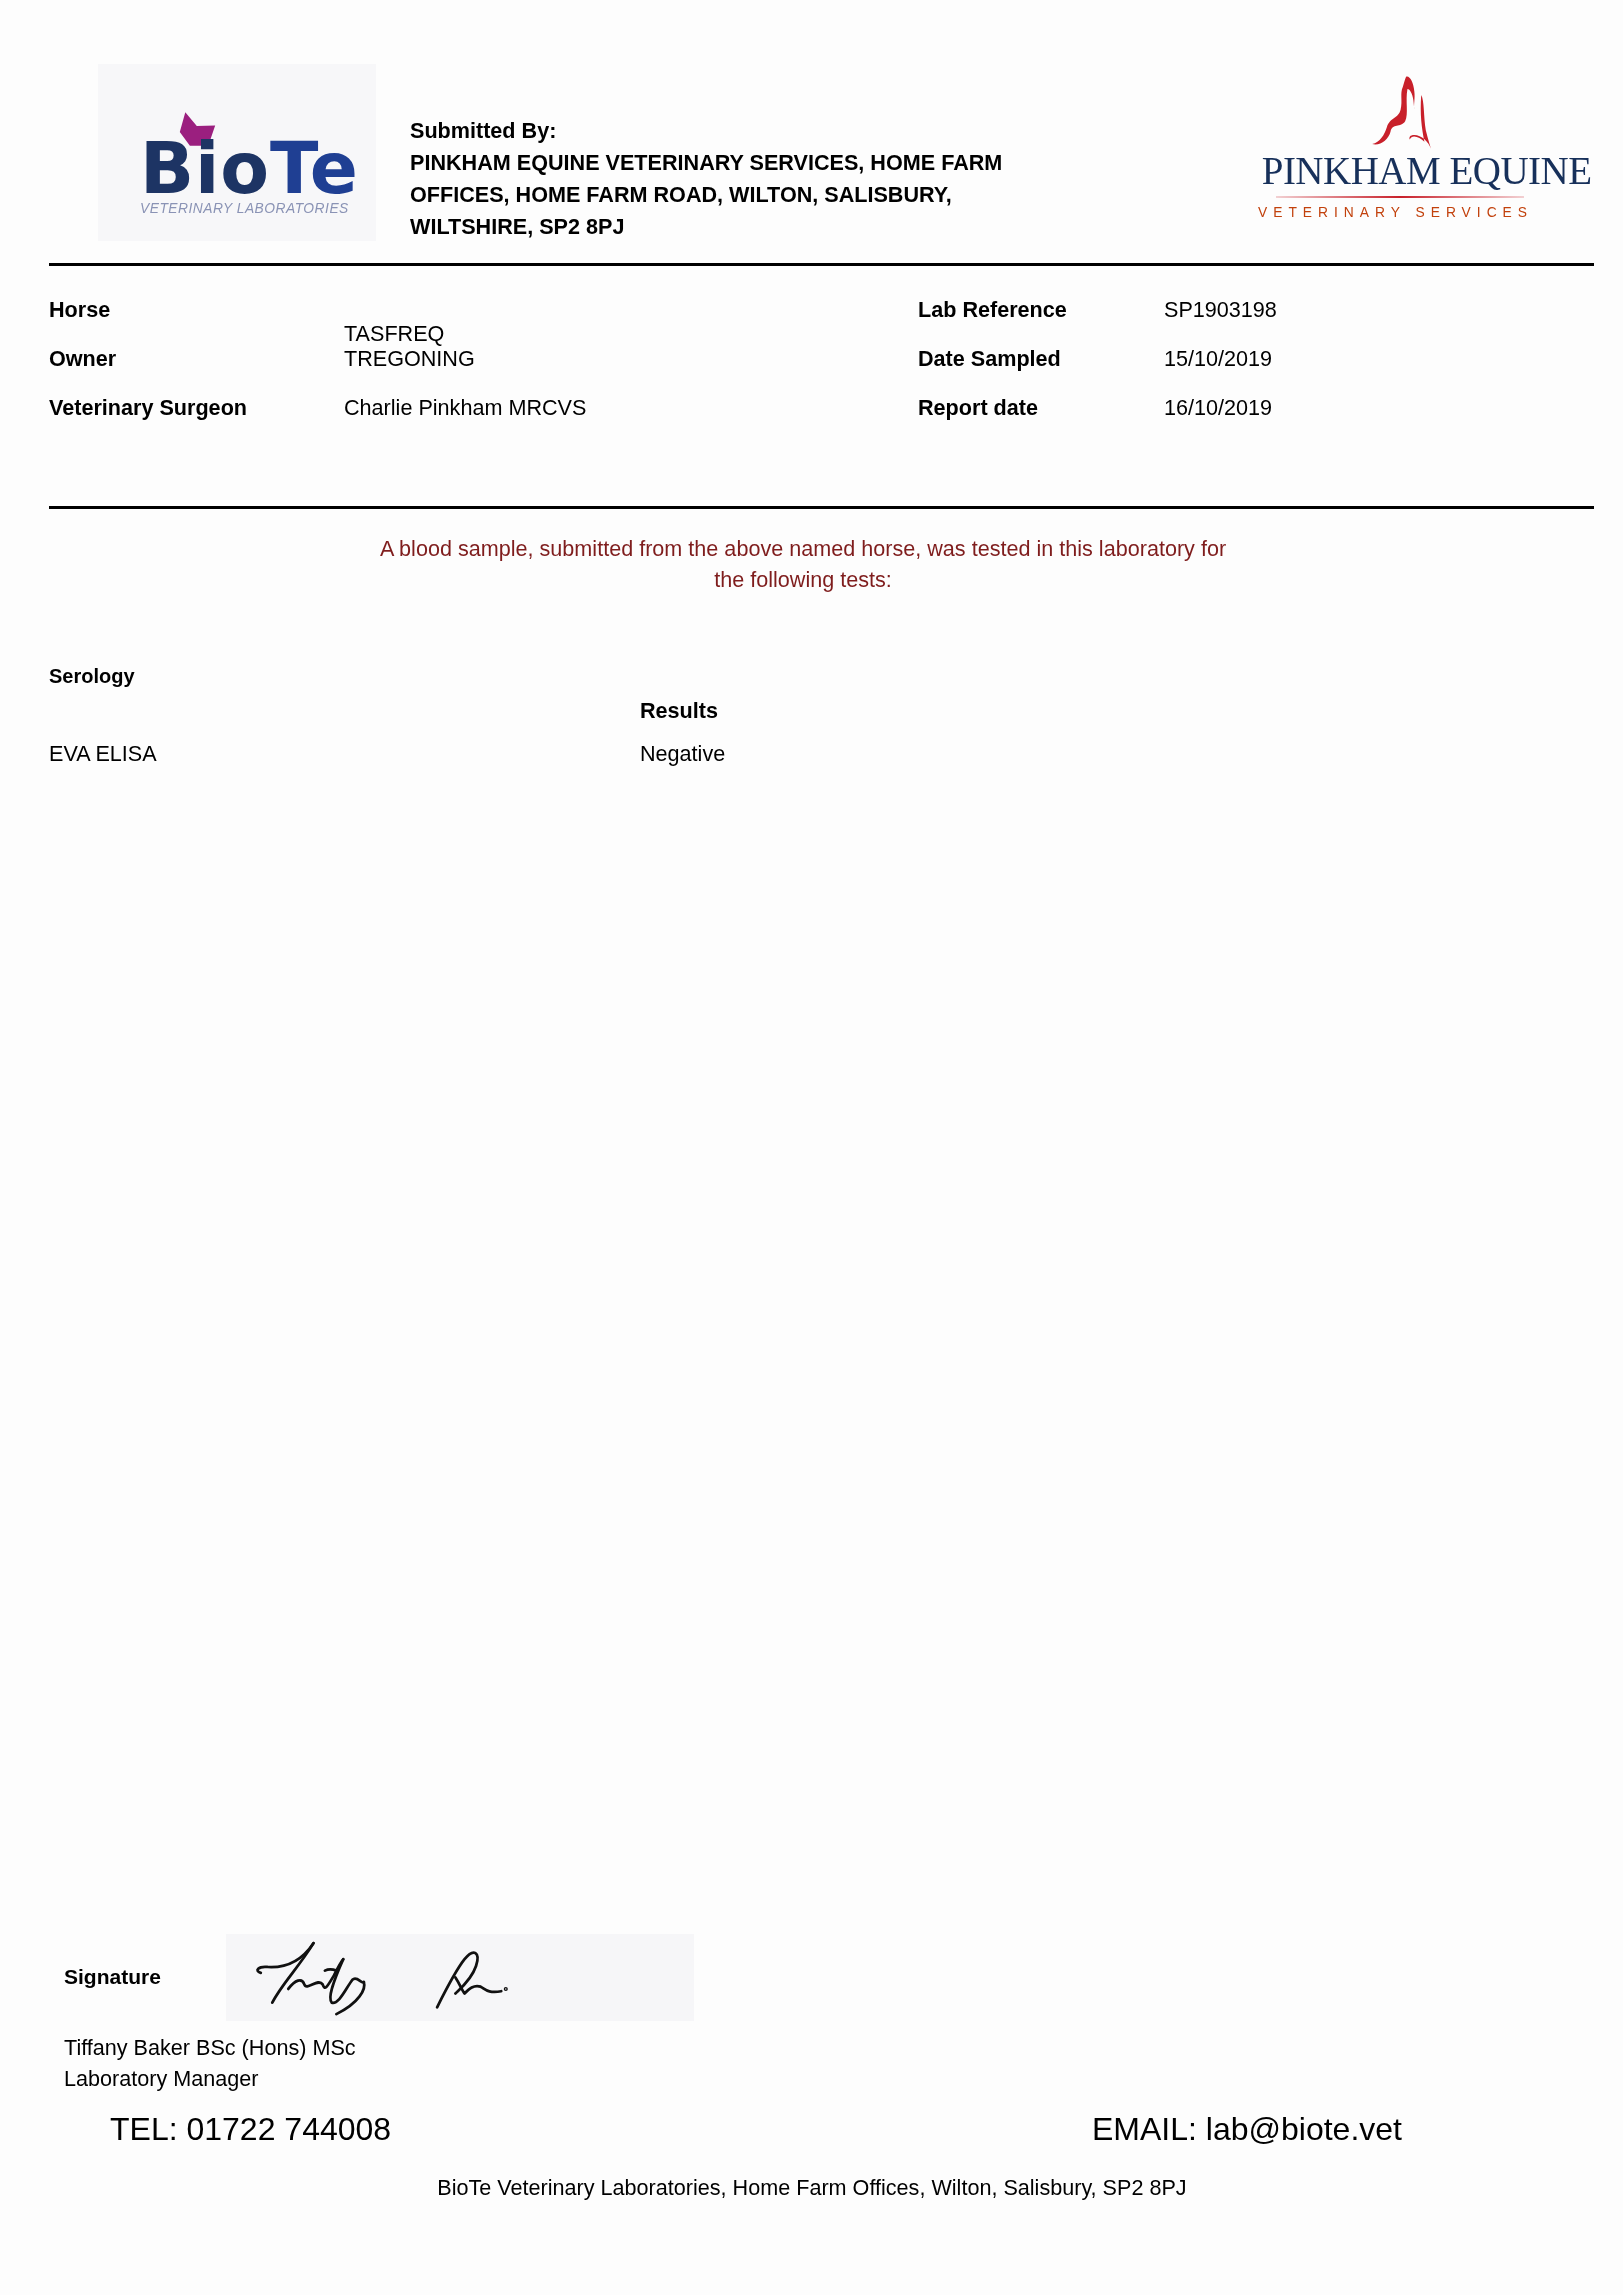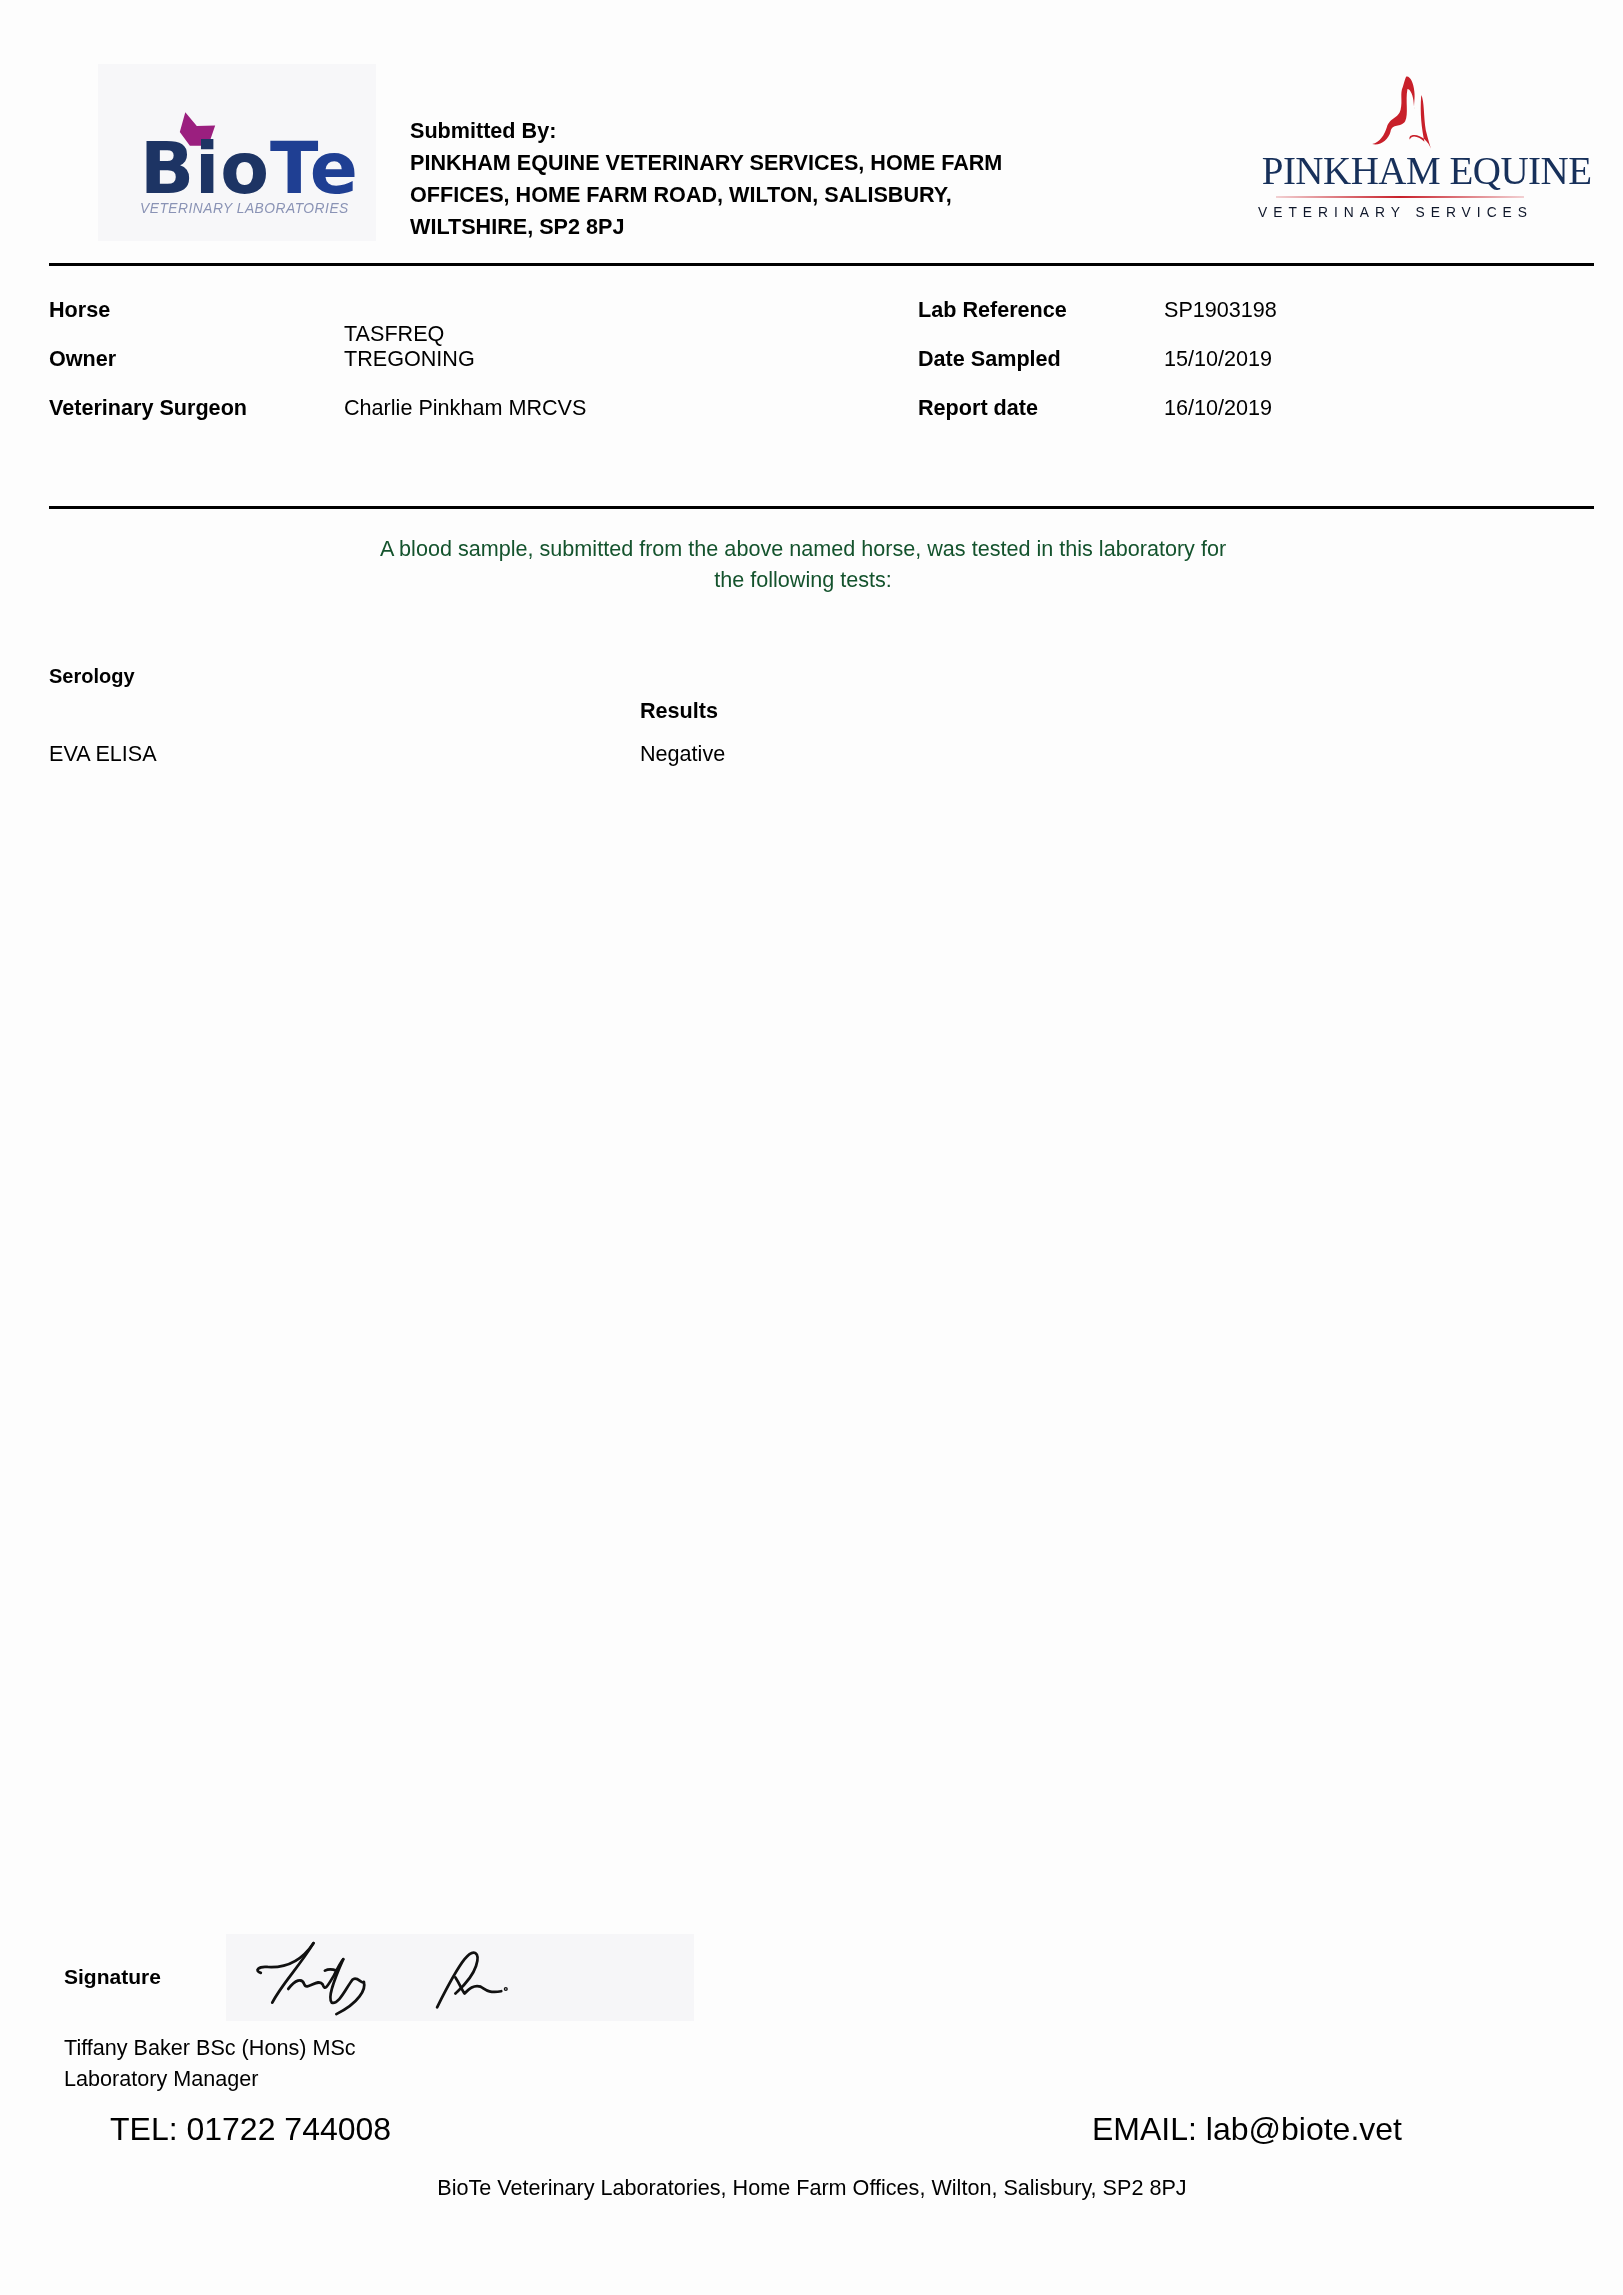--- a/index.html
+++ b/index.html
@@ -45,32 +45,32 @@
     position: absolute; left: 3.7px; top: 78px; width: 271px; text-align: center;
     font-family: "Liberation Serif", serif; font-size: 39px; color: #17305a;
     letter-spacing: -0.5px; white-space: nowrap; line-height: 1;
   }
   .pinkham-rule {
     position: absolute; left: 18.4px; top: 123px; width: 248px; height: 1.8px;
     background: linear-gradient(90deg, rgba(200,30,40,0.2), #c8202a 50%, rgba(200,30,40,0.2));
   }
   .pinkham-sub {
     position: absolute; left: 0; top: 132px; width: 275px; text-align: center;
-    font-size: 13.8px; color: #0f172a; letter-spacing: 6px; white-space: nowrap;
+    font-size: 13.8px; color: #c2410c; letter-spacing: 6px; white-space: nowrap;
   }
 
   .rule { left: 49px; width: 1545px; height: 2.8px; background: #000; }
 
   
   .info-label { font-weight: bold; font-size: 21.6px; }
   .info-value { font-size: 21.6px; }
 
   .intro {
     left: 275px; top: 533px; width: 1056px; text-align: center;
-    font-size: 21.6px; line-height: 31px; color: #14532d;
+    font-size: 21.6px; line-height: 31px; color: #7f1d1d;
   }
 
   .section-title { left: 49px; top: 665px; font-weight: bold; font-size: 20px; }
   .results-head { left: 640px; top: 698px; font-weight: bold; font-size: 21.6px; }
   .test-name { left: 49px; top: 741px; font-size: 21.6px; }
   .test-result { left: 640px; top: 741px; font-size: 21.6px; }
 
   .sig-label { left: 64px; top: 1965px; font-weight: bold; font-size: 21px; }
   .sig-box {
     left: 226px; top: 1934px; width: 468px; height: 87px; background: #f6f6f8;

